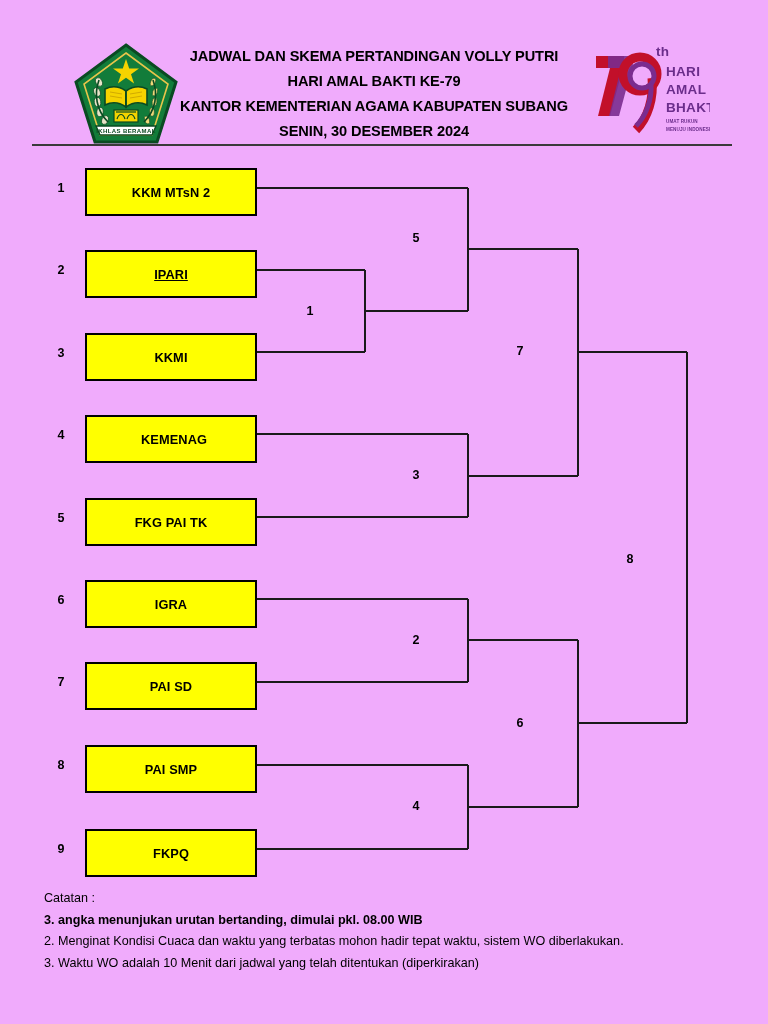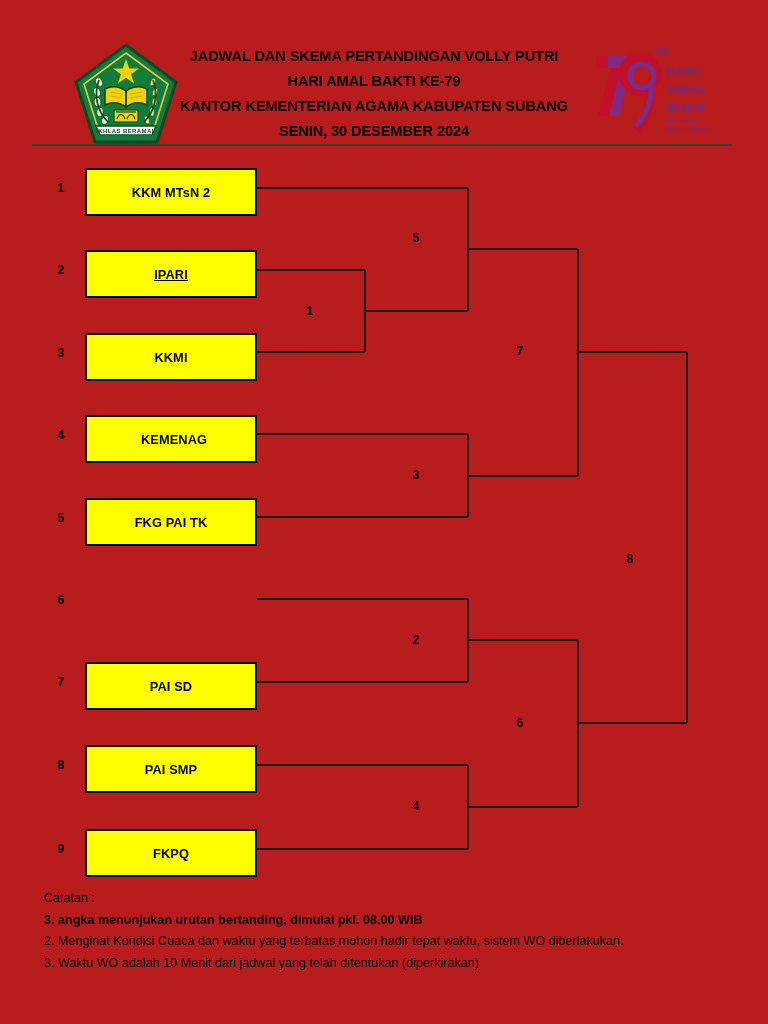--- a/index.html
+++ b/index.html
@@ -8,21 +8,21 @@
     background: #ffffff;
   }
   body {
     font-family: "Liberation Sans", sans-serif;
     color: #000000;
   }
   #page {
     position: relative;
     width: 768px;
     height: 1024px;
-    background: #b91c1c;
+    background: #f0abfc;
     overflow: hidden;
   }
 
   
   #header {
     position: absolute;
     left: 0;
     top: 0;
     width: 768px;
     height: 146px;
@@ -285,20 +285,23 @@
     </div>
     <div class="team-box" style="top:187px;">
       <span class="team-label">KKMI</span>
     </div>
     <div class="team-box" style="top:269px;padding-left:6px;">
       <span class="team-label">KEMENAG</span>
     </div>
     <div class="team-box" style="top:352px;">
       <span class="team-label">FKG PAI TK</span>
     </div>
+    <div class="team-box" style="top:434px;">
+      <span class="team-label">IGRA</span>
+    </div>
     <div class="team-box" style="top:516px;">
       <span class="team-label">PAI SD</span>
     </div>
     <div class="team-box" style="top:599px;">
       <span class="team-label">PAI SMP</span>
     </div>
     <div class="team-box" style="top:683px;">
       <span class="team-label">FKPQ</span>
     </div>
 

